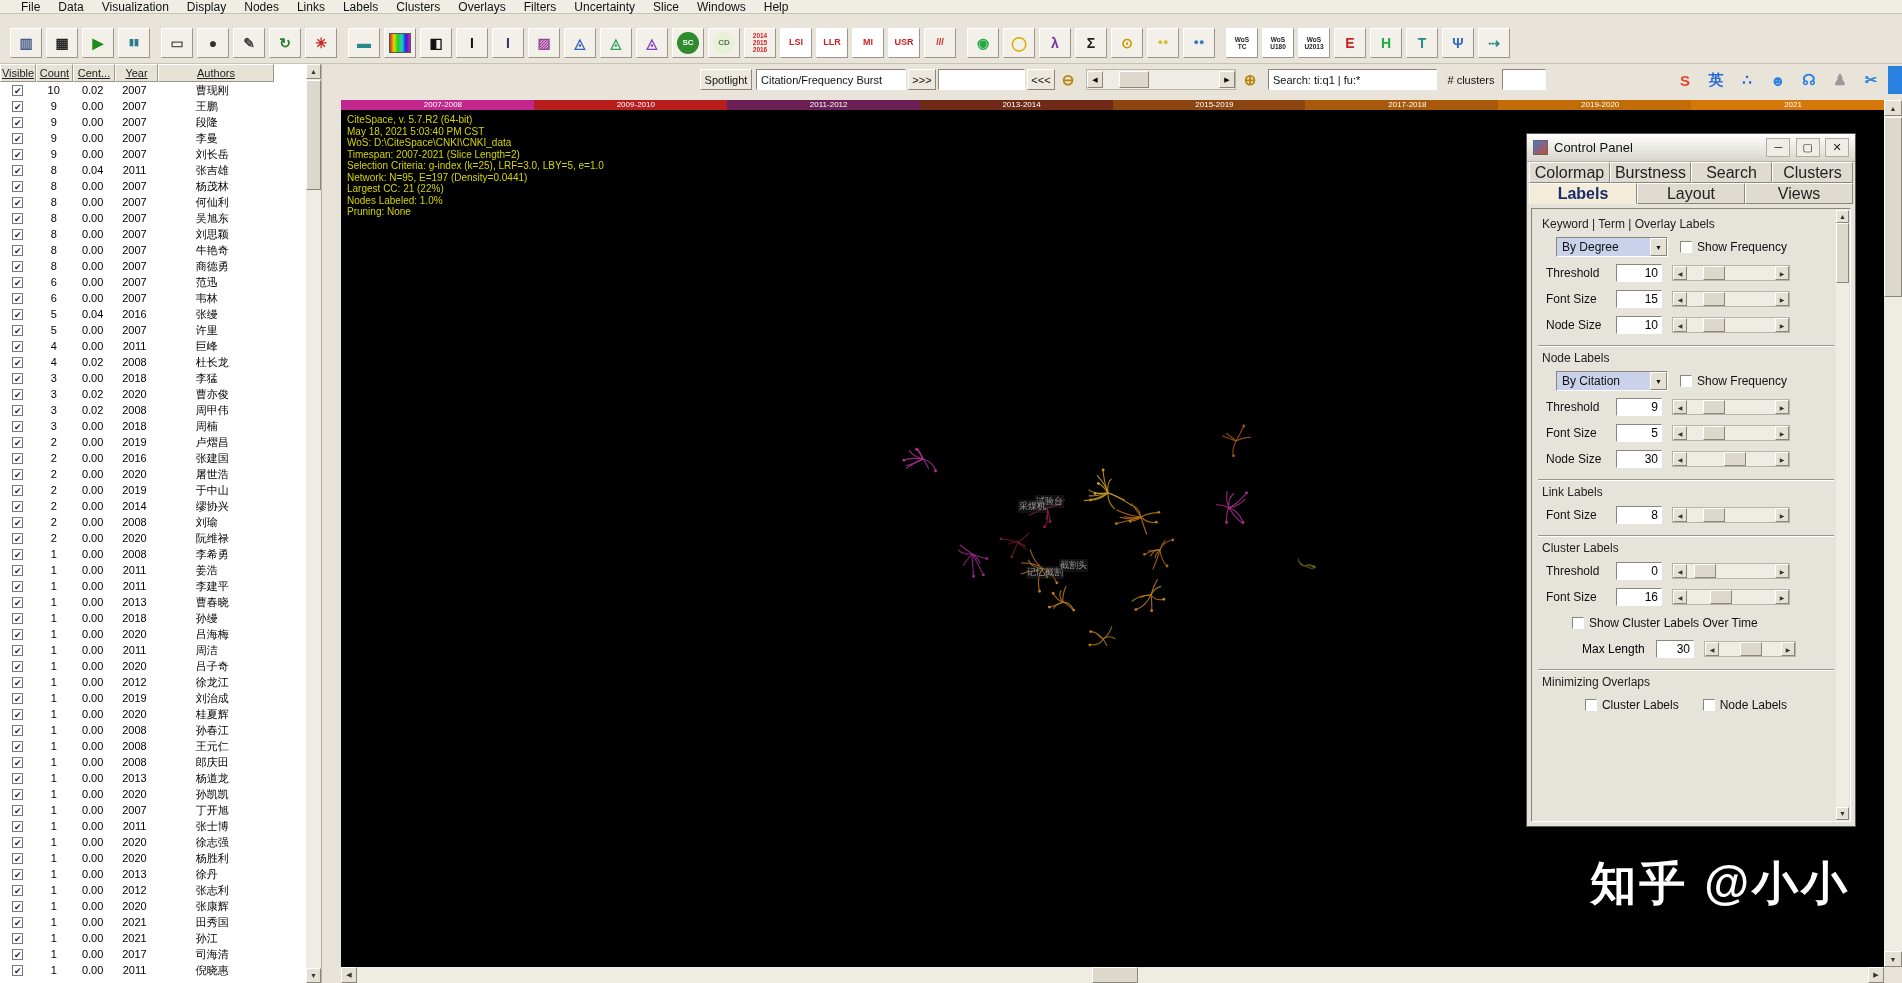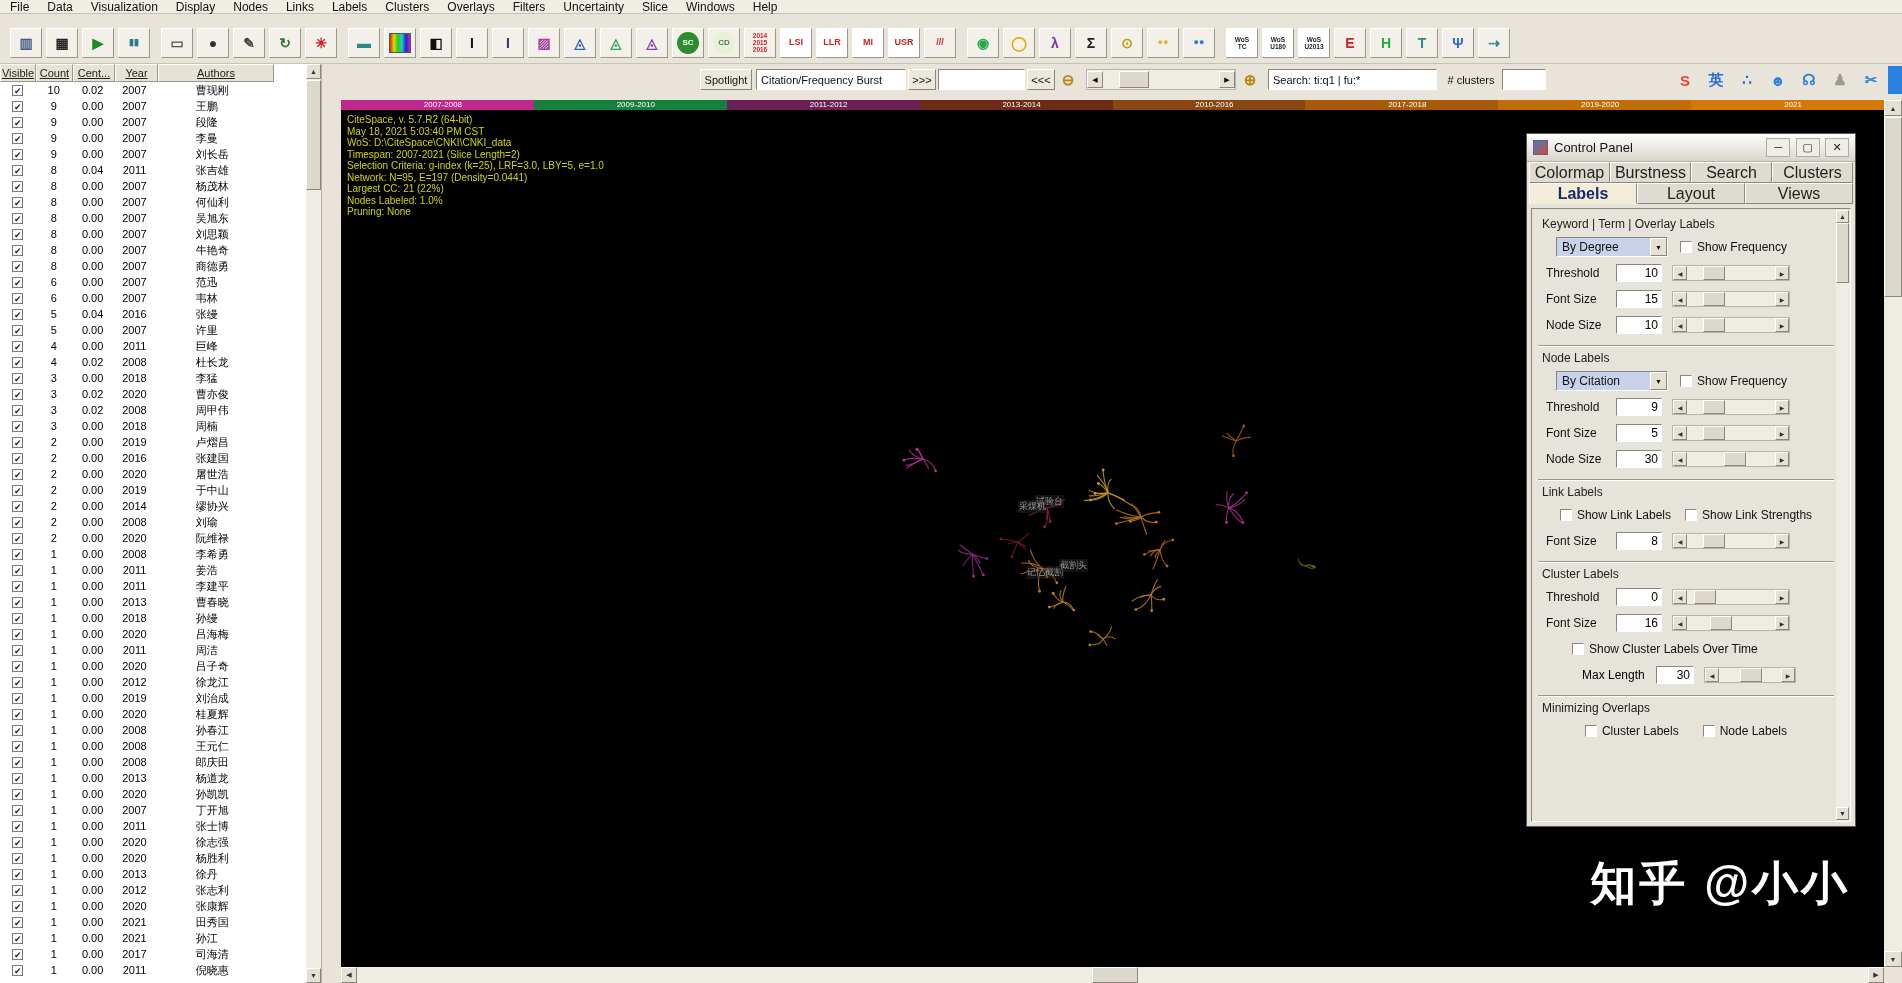--- a/index.html
+++ b/index.html
@@ -1,20 +1,20 @@
 <!DOCTYPE html>
 <html><head>
 <meta charset="utf-8">
 <style>
 *{box-sizing:border-box;margin:0;padding:0;}
 html,body{width:1902px;height:983px;overflow:hidden;background:#e8e4da;font-family:"Liberation Sans",sans-serif;}
 #app{position:relative;width:1902px;height:983px;}
 
 
-.menu-bar{position:absolute;left:0;top:0;width:1902px;height:14px;background:#f0ede4;border-bottom:1px solid #c6c2b6;display:flex;align-items:center;padding-left:1px;}
+.menu-bar{position:absolute;left:0;top:0;width:1902px;height:14px;background:#f0ede4;border-bottom:1px solid #c6c2b6;display:flex;align-items:center;padding-left:12px;}
 .menu-item{padding:2px 9px;font-size:12px;color:#111;cursor:default;}
 
 
 .toolbar{position:absolute;left:0;top:22px;width:1902px;height:42px;background:#e8e4da;border-bottom:1px solid #c6c2b6;display:flex;align-items:center;padding-left:10px;}
 .tb-btn{width:32px;height:30px;margin-right:4px;background:#f3f0e9;border:1px solid;border-color:#ffffff #9a968c #9a968c #ffffff;display:flex;align-items:center;justify-content:center;flex:0 0 auto;overflow:hidden;}
 .tb-glyph{font-weight:bold;line-height:1;}
 .tb-lines{text-align:center;font-weight:bold;font-size:6.5px;line-height:7px;}
 .tb-sep{width:7px;height:30px;flex:0 0 auto;}
 .tb-round{display:flex;align-items:center;justify-content:center;width:22px;height:22px;border-radius:50%;font-size:8px;font-weight:bold;}
 .tb-grad{width:22px;height:20px;background:linear-gradient(90deg,#d22,#dd0,#2c2,#2cc,#22c,#c2c);border:1px solid #555;}
@@ -804,24 +804,24 @@
     <div class="vscroll">
       <div class="sbtn" style="top:0;">▲</div>
       <div class="vthumb" style="top:16px;height:110px;"></div>
       <div class="sbtn" style="bottom:0;">▼</div>
     </div>
   </div>
 
   <div class="viz">
     <div class="timeline">
         <div class="tseg" style="background: rgb(194, 39, 142);">2007-2008</div>
-        <div class="tseg" style="background: #15803d;">2009-2010</div>
+        <div class="tseg" style="background: #b91c1c;">2009-2010</div>
         <div class="tseg" style="background: rgb(107, 31, 85);">2011-2012</div>
         <div class="tseg" style="background: rgb(110, 42, 22);">2013-2014</div>
-        <div class="tseg" style="background: rgb(138, 69, 16);">2010-2016</div>
+        <div class="tseg" style="background: rgb(138, 69, 16);">2015-2019</div>
         <div class="tseg" style="background: rgb(168, 90, 10);">2017-2018</div>
         <div class="tseg" style="background: rgb(194, 108, 8);">2019-2020</div>
         <div class="tseg" style="background: rgb(212, 120, 10);">2021</div>
       </div>
     <div class="meta"><div>CiteSpace, v. 5.7.R2 (64-bit)</div><div>May 18, 2021 5:03:40 PM CST</div><div>WoS: D:\CiteSpace\CNKI\CNKI_data</div><div>Timespan: 2007-2021 (Slice Length=2)</div><div>Selection Criteria: g-index (k=25), LRF=3.0, LBY=5, e=1.0</div><div>Network: N=95, E=197 (Density=0.0441)</div><div>Largest CC: 21 (22%)</div><div>Nodes Labeled: 1.0%</div><div>Pruning: None</div></div>
     <svg width="1543" height="867" viewBox="0 0 1543 867" style="position:absolute;left:0;top:0;">
         <g>
           <path d="M582 359 Q568.982473261362 357.2720464683193 562.8863971400077 360.15250343046574" stroke="#b8309a" fill="none" stroke-width="1.1" opacity="0.85"></path>
           <circle cx="562.8863971400077" cy="360.15250343046574" r="1.4" fill="#b8309a"></circle>
           <path d="M582 359 Q569.6335680618961 365.60584918870467 564.8530929139156 365.39202245148334" stroke="#b8309a" fill="none" stroke-width="1.1" opacity="0.85"></path>
@@ -1126,30 +1126,20 @@
             <span class="msb-a">◀</span>
             <span class="msb-track">
               <span class="msb-thumb" style="left:42%;"></span>
             </span>
             <span class="msb-a">▶</span>
           </span>
       </div>
 
       <div class="sec-sep"></div>
       <div class="sec-title">Link Labels</div>
-      <div class="cp-row" style="justify-content:center;gap:14px;">
-        <label class="cb-wrap">
-          <span class="cbox"></span>
-          <span>Show Link Labels</span>
-        </label>
-        <label class="cb-wrap">
-          <span class="cbox"></span>
-          <span>Show Link Strengths</span>
-        </label>
-      </div>
       <div class="cp-row">
         <span class="cp-label">Font Size</span>
         <span class="cp-field">8</span>
         <span class="mini-sb">
             <span class="msb-a">◀</span>
             <span class="msb-track">
               <span class="msb-thumb"></span>
             </span>
             <span class="msb-a">▶</span>
           </span>

